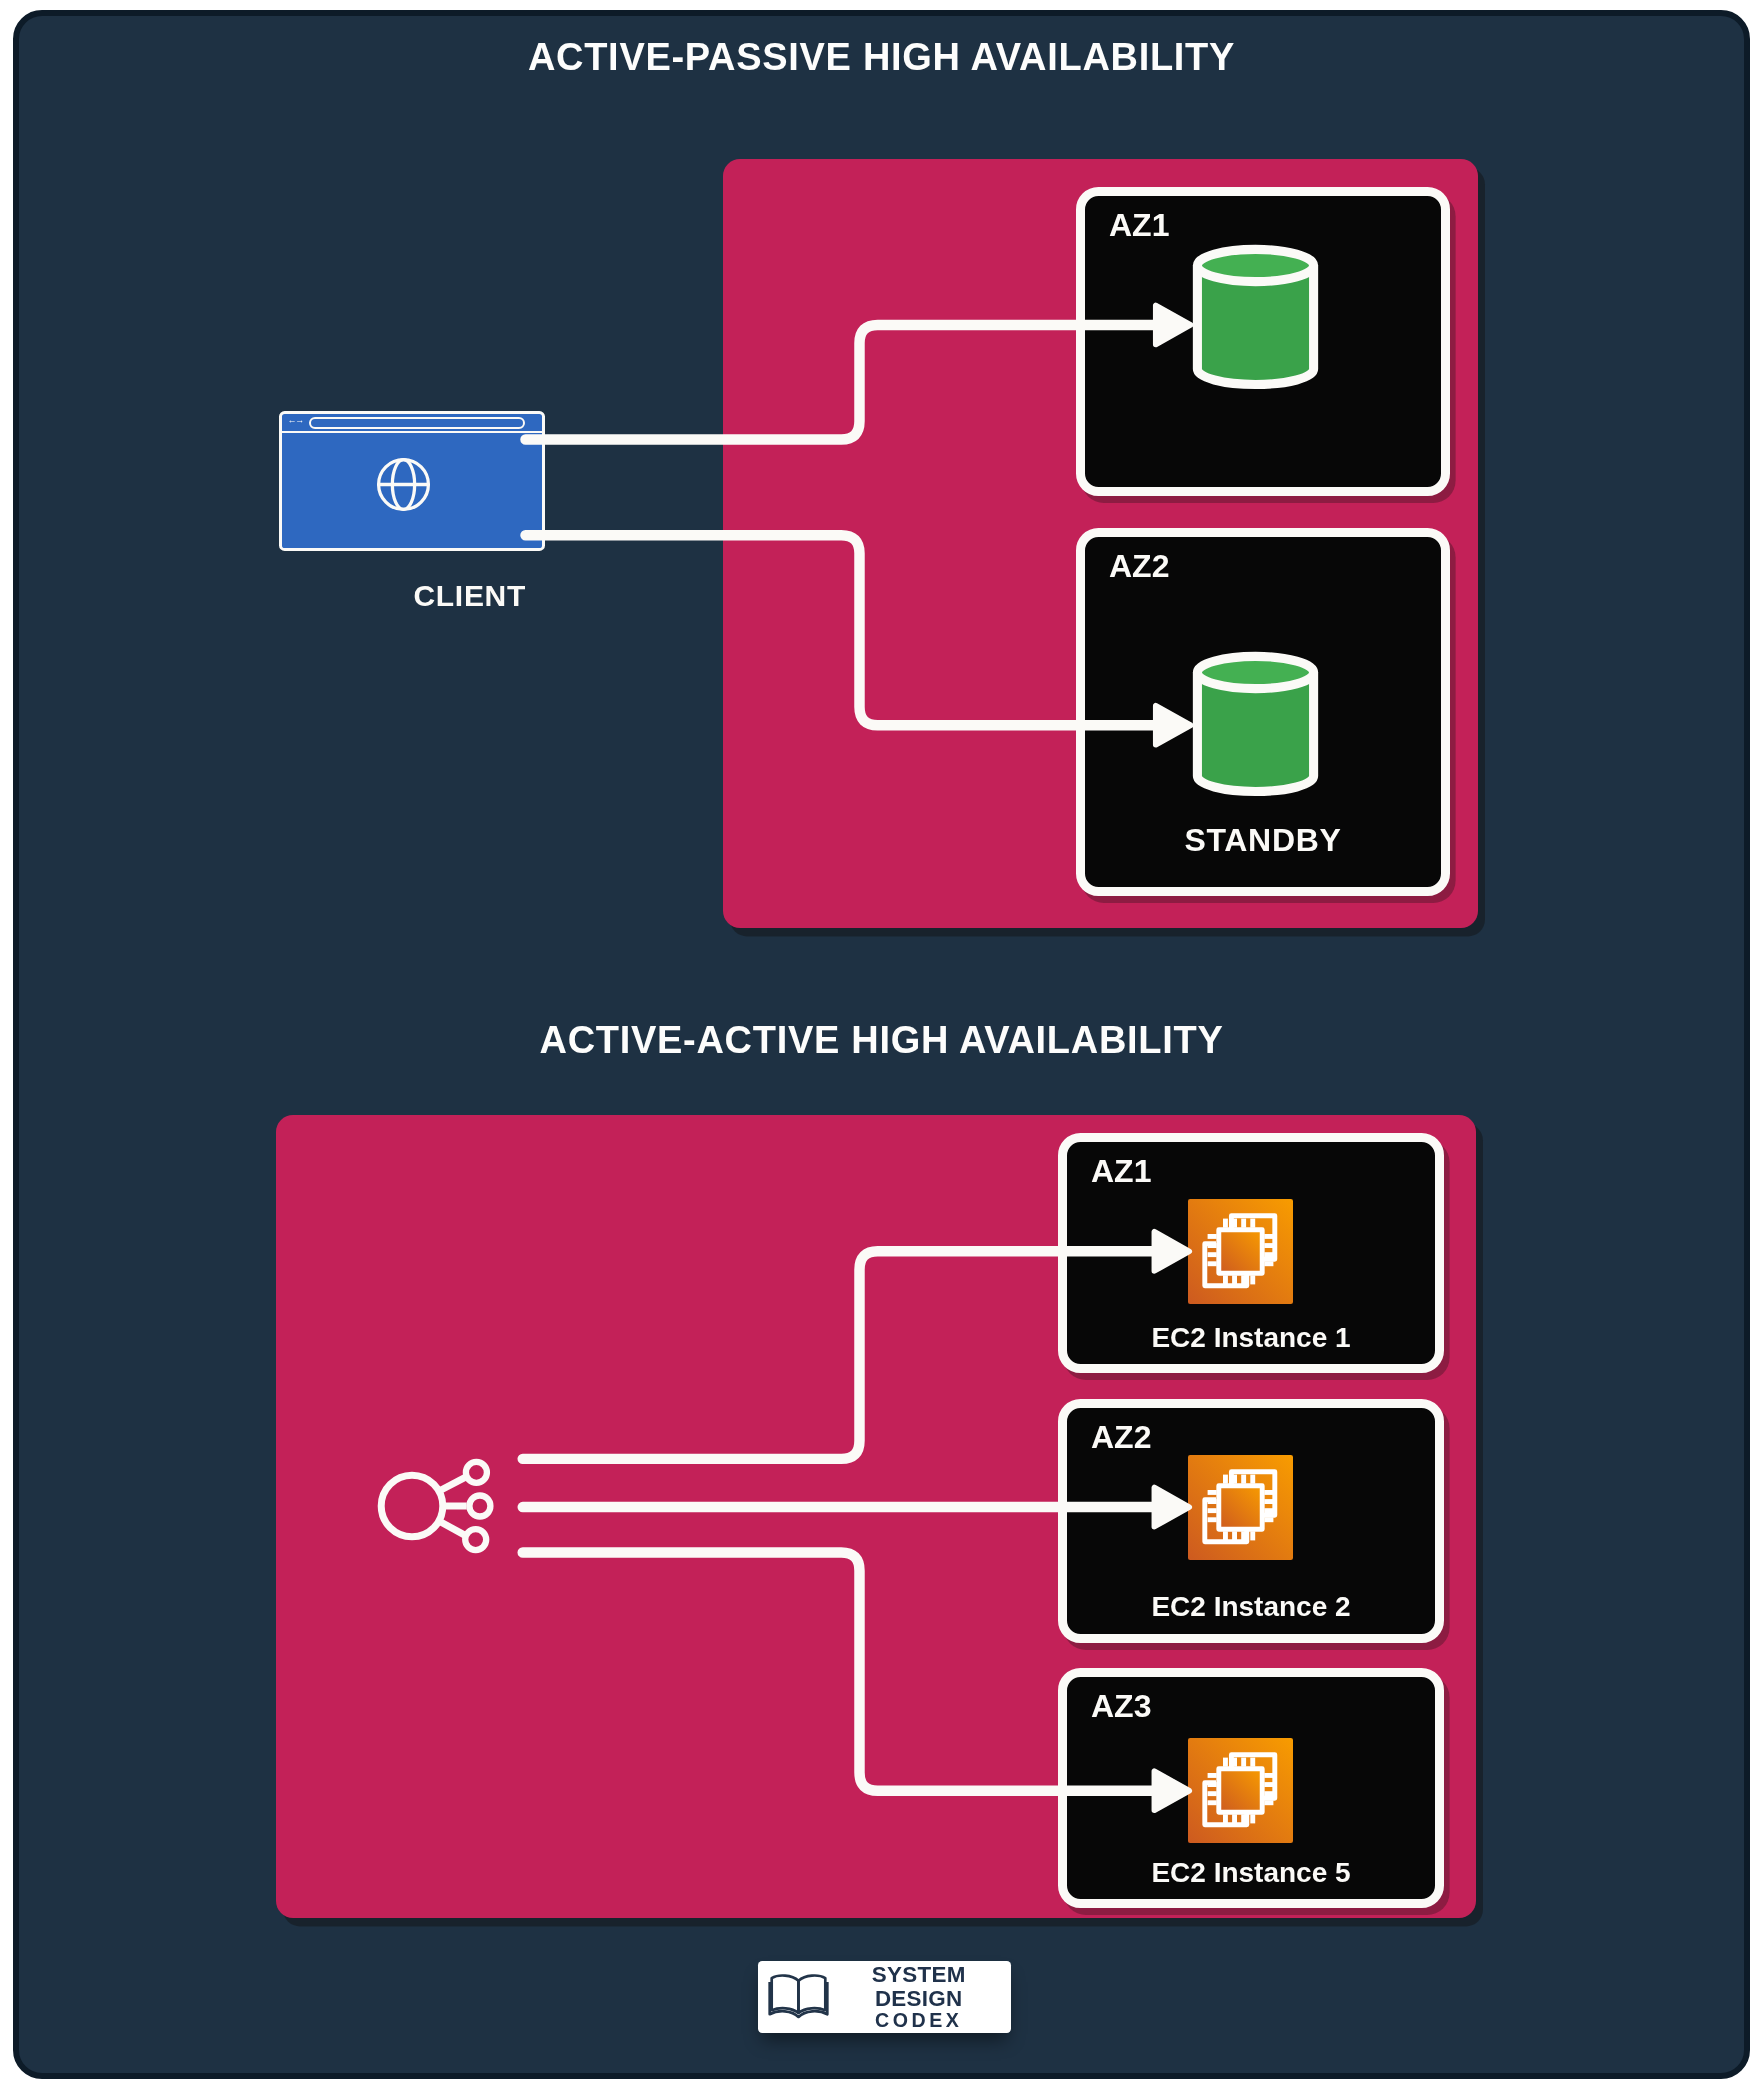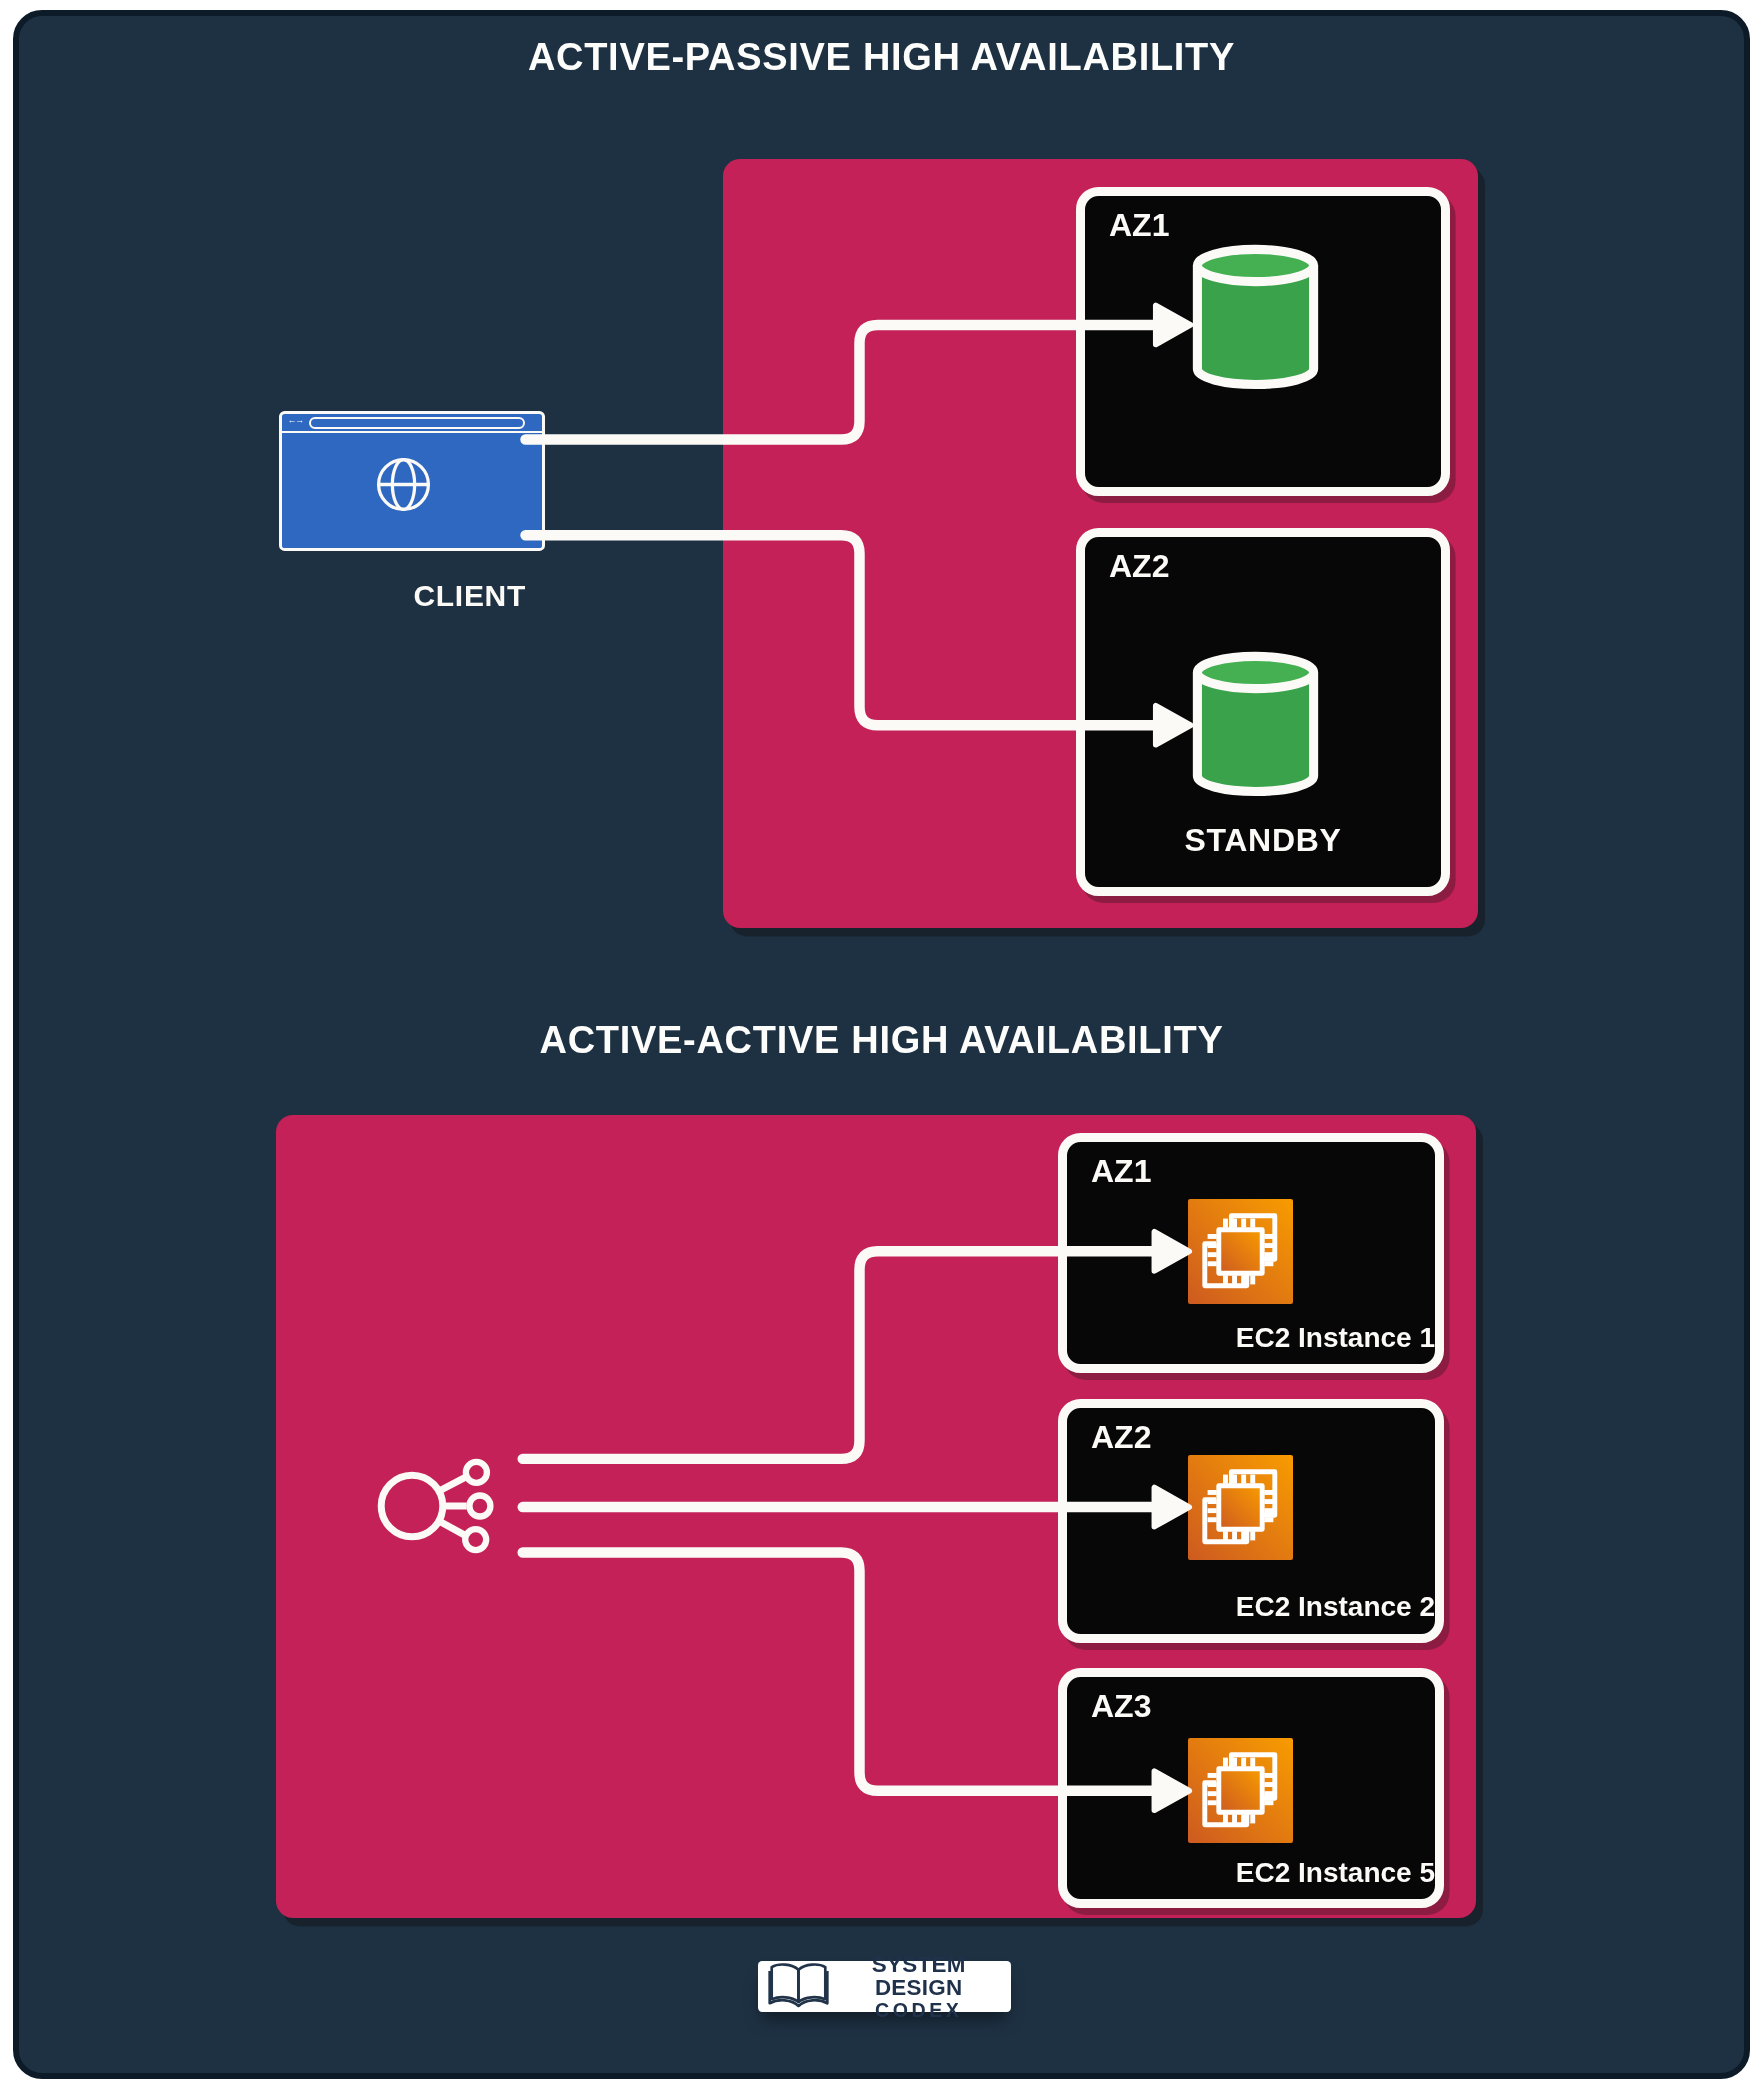--- a/index.html
+++ b/index.html
@@ -32,42 +32,42 @@
     position:absolute;background:#070707;border:9px solid #fbfaf7;border-radius:22.4px;
     box-shadow:5.6px 7px 0 rgba(18,18,18,0.3);
   }
   .az-label{
     position:absolute;left:24px;top:11.2px;color:#fbfaf7;font-size:32px;font-weight:bold;
   }
   .node-label{
     position:absolute;left:0;width:100%;text-align:center;
     color:#fbfaf7;font-size:32px;font-weight:bold;letter-spacing:0.7px;
   }
-  .node-label.small{font-size:28px;font-weight:bold;letter-spacing:0;text-align:right;}
+  .node-label.small{font-size:28px;font-weight:bold;letter-spacing:0;}
   .client-box{
     position:absolute;left:279px;top:411px;width:240px;height:134px;
     background:#2e68c0;border:3.5px solid #fbfaf7;border-radius:5.6px;
   }
   .client-topbar{
     position:absolute;left:0;top:0;width:100%;height:17px;
     border-bottom:2.8px solid #fbfaf7;
   }
   .client-nav{
     position:absolute;left:5.6px;top:0.7px;color:#fbfaf7;font-size:9px;letter-spacing:-1.4px;
   }
   .client-addressbar{
     position:absolute;left:26.5px;right:17px;top:2.8px;height:8.4px;
     border:2.1px solid #fbfaf7;border-radius:6.3px;
   }
   .client-globe{position:absolute;left:92px;top:41px;}
   .caption{
     position:absolute;text-align:right;color:#fbfaf7;font-size:30px;font-weight:bold;letter-spacing:0.7px;
   }
   .logo{
-    position:absolute;left:758px;top:1961px;width:253px;height:51px;
+    position:absolute;left:758px;top:1961px;width:253px;height:72px;
     background:#ffffff;border-radius:4.2px;
     box-shadow:0 11.2px 17px -4.2px rgba(0,0,0,0.45);
     display:flex;align-items:center;
   }
   .logo-book{margin-left:7px;flex:0 0 auto;}
   .logo-text{flex:1;text-align:center;color:#20324b;line-height:1.05;margin-right:5.6px;}
   .logo-line1{font-size:22.4px;font-weight:800;letter-spacing:0.3px;}
   .logo-line2{font-size:19.6px;font-weight:800;letter-spacing:3.5px;}
   svg{display:block;}
   .connector-layer{position:absolute;left:0;top:0;z-index:6;pointer-events:none;}

